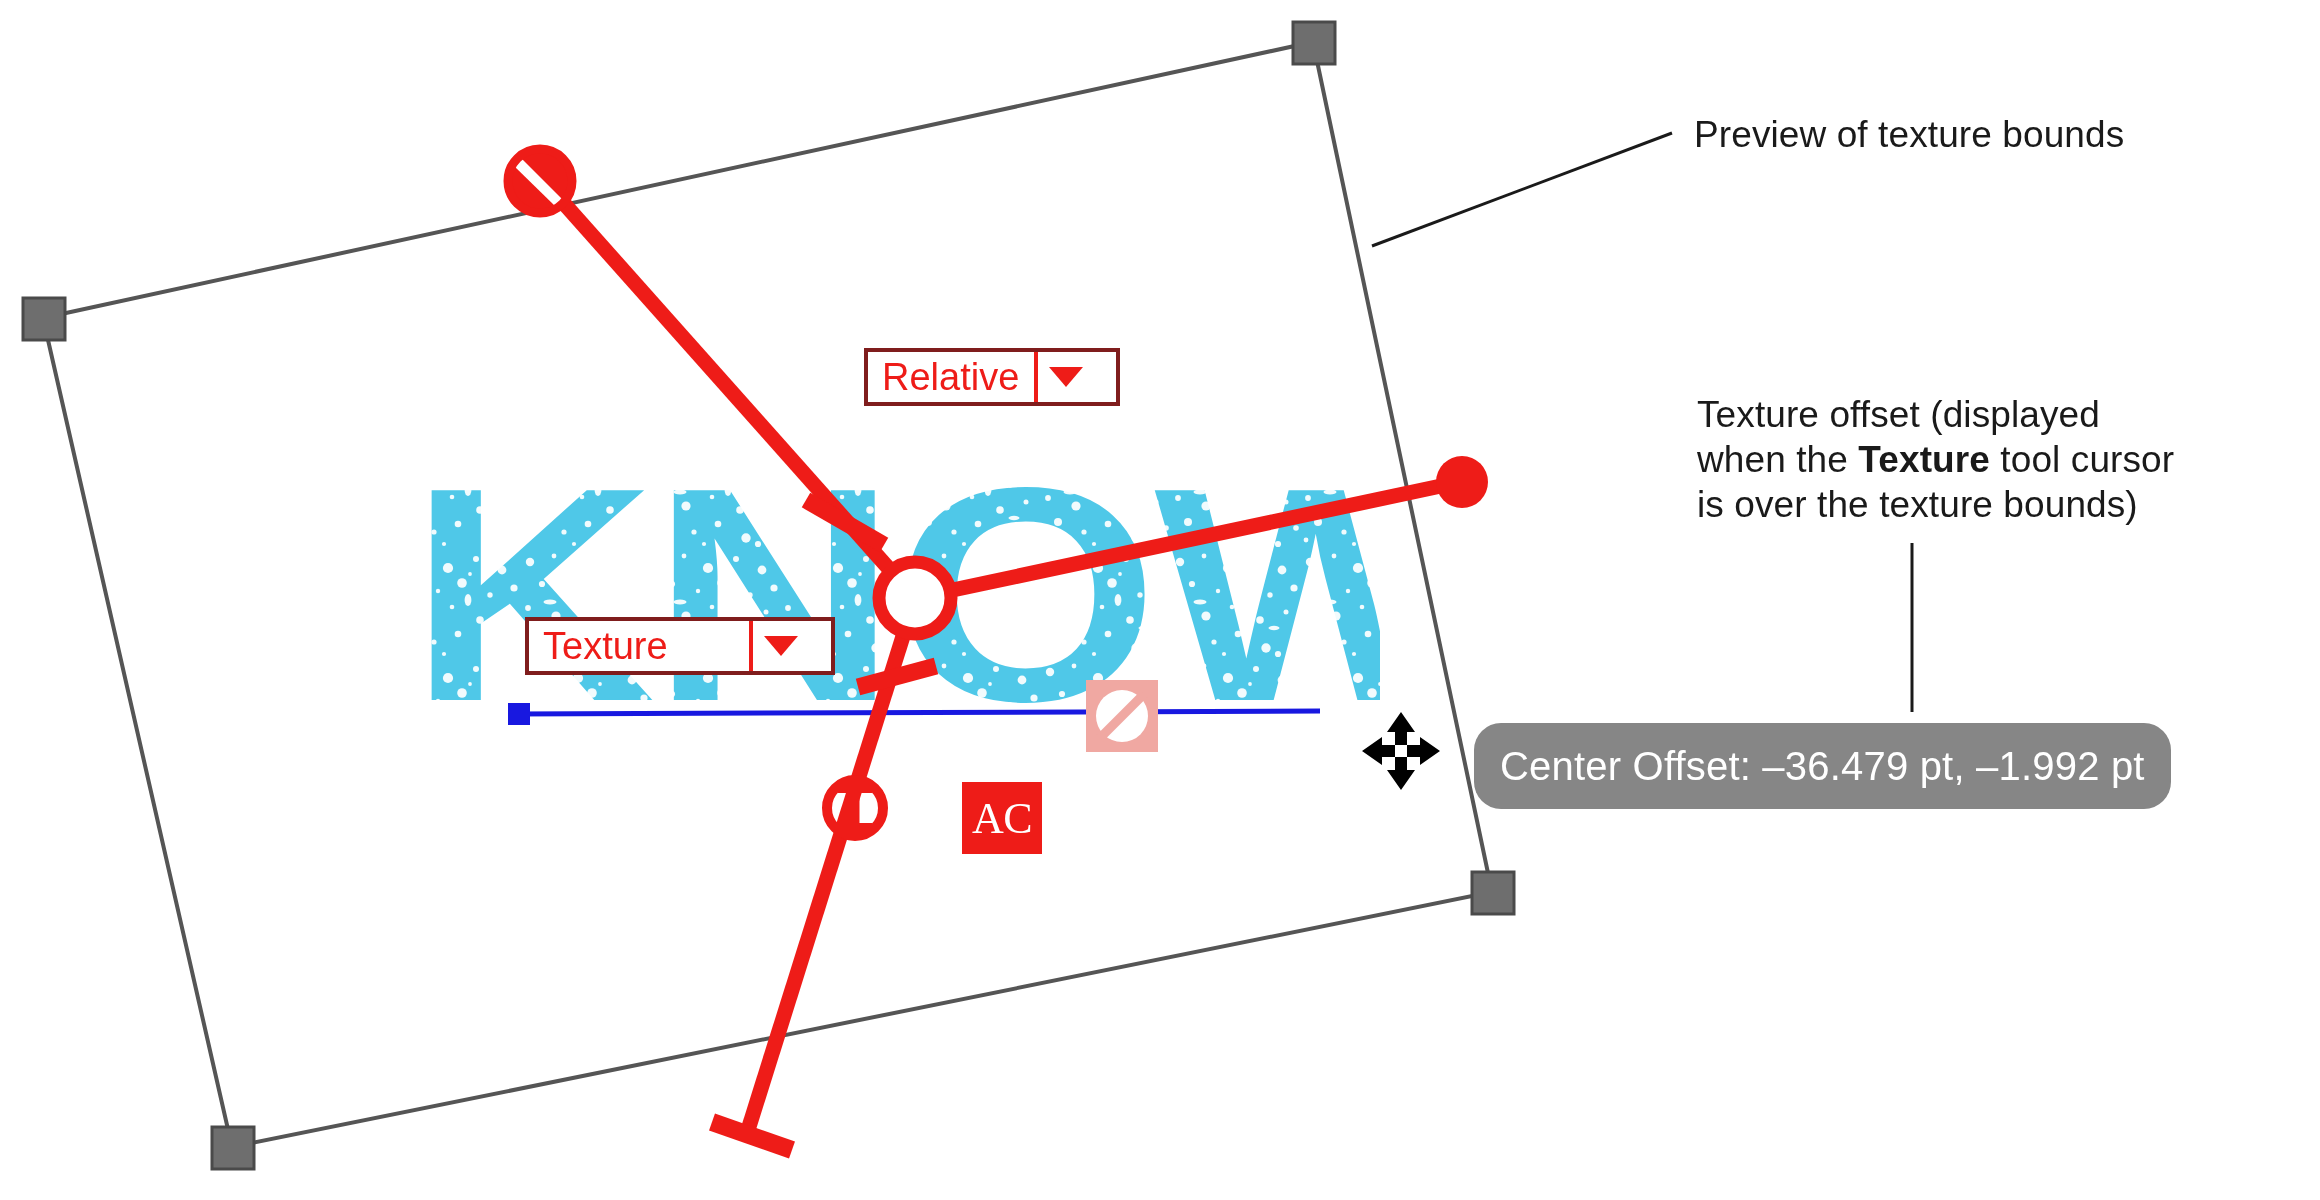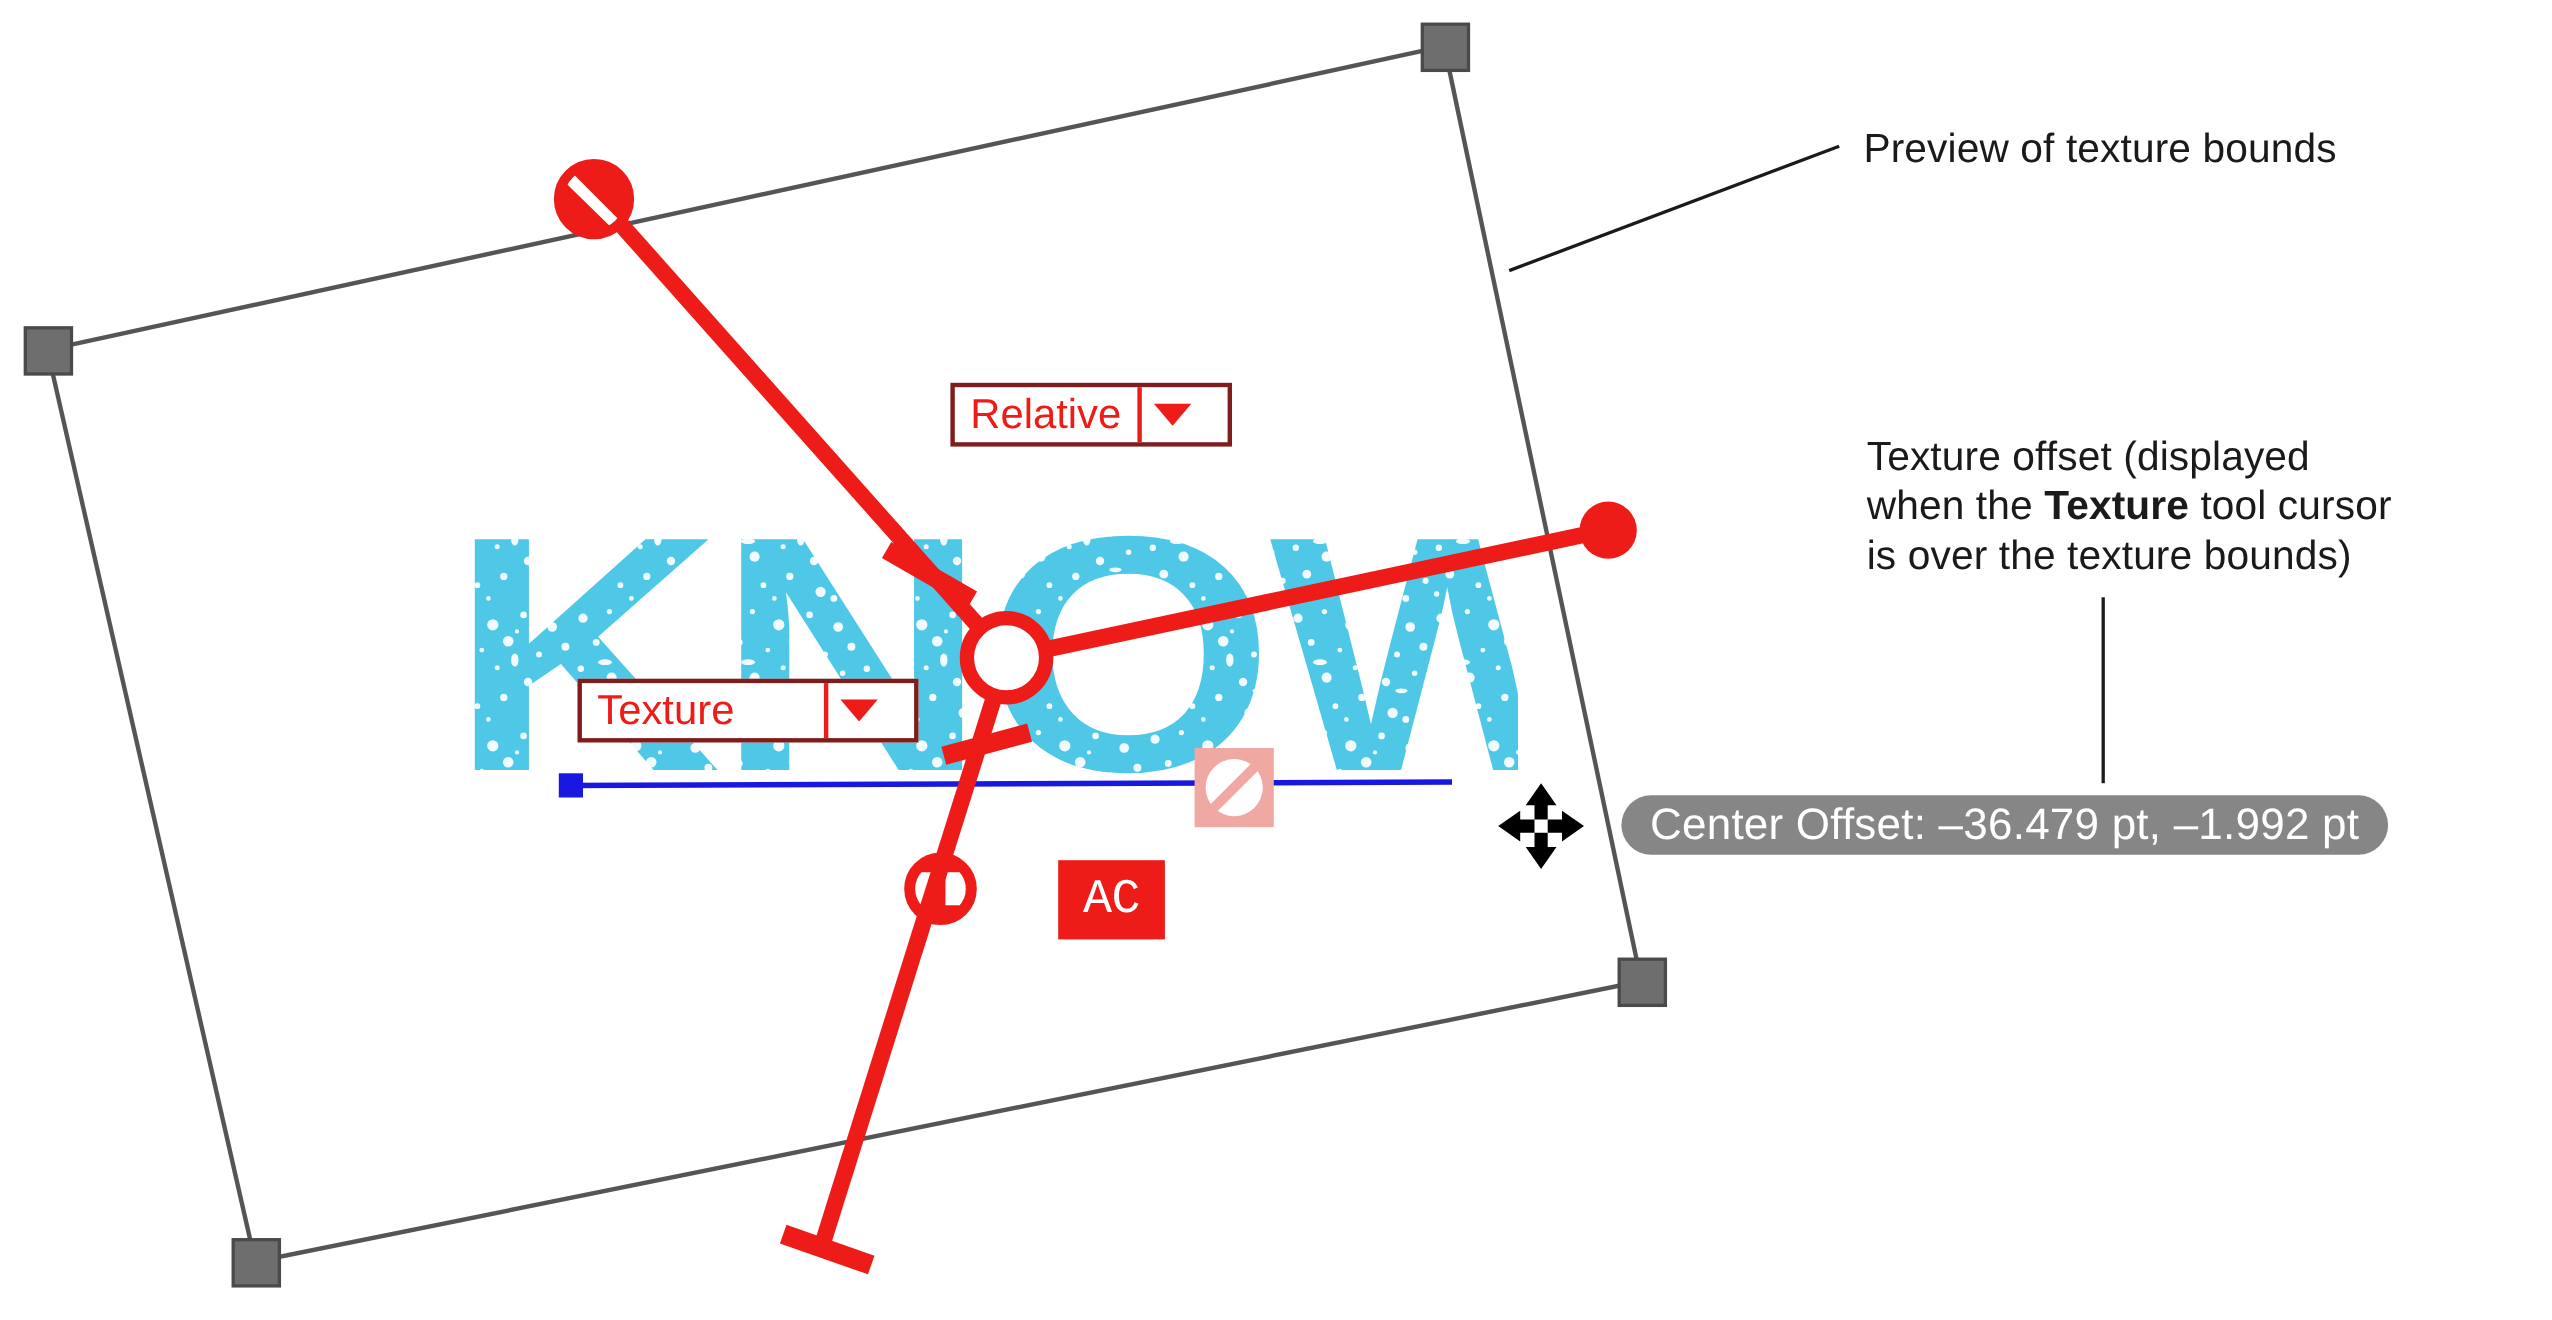--- a/index.html
+++ b/index.html
@@ -96,40 +96,40 @@
     height: 58px;
     width: 310px;
   }
   #dd-knockout .dd-label { width: 194px; }
 
   
   #ac-badge {
     position: absolute;
     left: 962px;
     top: 782px;
-    width: 97px;
+    width: 80px;
     height: 72px;
     background: #ee1c18;
     color: #ffffff;
-    font-family: Liberation Mono, monospace;
+    font-family: Liberation Serif, serif;
     font-size: 44px;
     font-weight: normal;
     display: flex;
     align-items: center;
     justify-content: center;
     letter-spacing: -0.5px;
   }
 
   
   #offset-pill {
     position: absolute;
     left: 1474px;
     top: 723px;
     height: 54px;
-    padding: 0 26px;
+    padding: 16px 26px;
     background: #868686;
     border-radius: 27px;
     color: #ffffff;
     font-family: "Liberation Sans", sans-serif;
     font-size: 40px;
     display: flex;
     align-items: center;
     white-space: nowrap;
     letter-spacing: 0.2px;
   }

